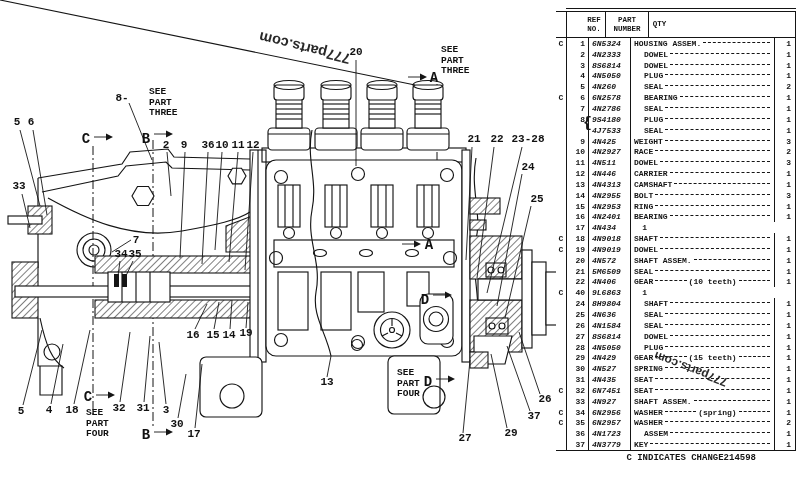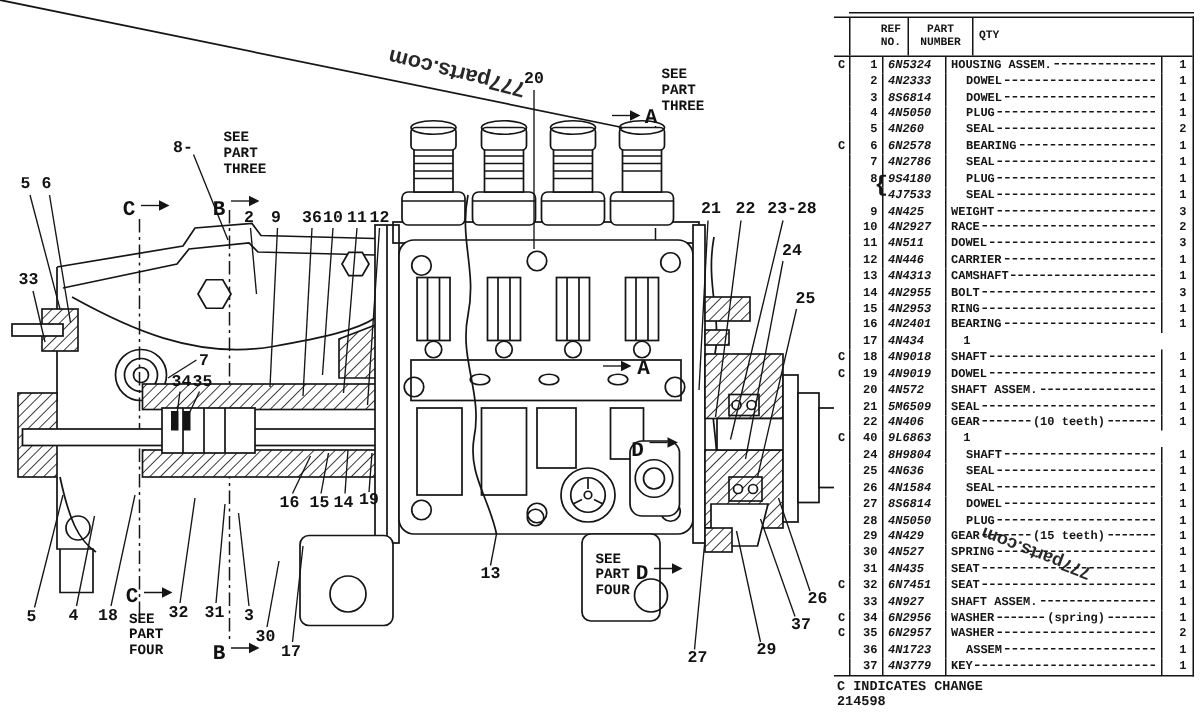--- a/index.html
+++ b/index.html
@@ -34,21 +34,21 @@
   #rows .trow{display:flex;height:10.85px;align-items:center;font:bold 8px "Liberation Mono",monospace;}
   #rows .cflag{text-align:center;}
   #rows .ref{text-align:right;padding-right:3px;box-sizing:border-box;height:100%;display:flex;align-items:center;justify-content:flex-end;}
   #rows .part{padding-left:3px;box-sizing:border-box;height:100%;display:flex;align-items:center;font-style:italic;}
   #rows .desc{display:flex;align-items:center;padding:0 2px 0 3px;box-sizing:border-box;height:100%;}
   #rows .desc.ind{padding-left:13px;}
   #rows .qty{text-align:right;padding-right:4px;box-sizing:border-box;height:100%;display:flex;align-items:center;justify-content:flex-end;}
   #rows .lead{flex:1;border-bottom:1.2px dashed #151515;margin:0 2px 2px 2px;min-width:4px;}
   #rows .brace{position:absolute;right:-4px;top:1px;font-size:15px;font-weight:bold;z-index:2;}
   #tfoot{display:flex;justify-content:flex-end;font:bold 9px "Liberation Mono",monospace;
-         padding:2px 40px 0 2px;flex-direction:column;}
+         padding:2px 40px 0 2px;}
 </style>
 </head>
 <body>
 
 <div id="page">
 
   <svg id="dwg" width="556" height="477" viewBox="0 0 556 477">
     <defs>
       <pattern id="h" width="5" height="5" patternUnits="userSpaceOnUse" patternTransform="rotate(45)">
         <rect width="5" height="5" fill="#fff"></rect>

